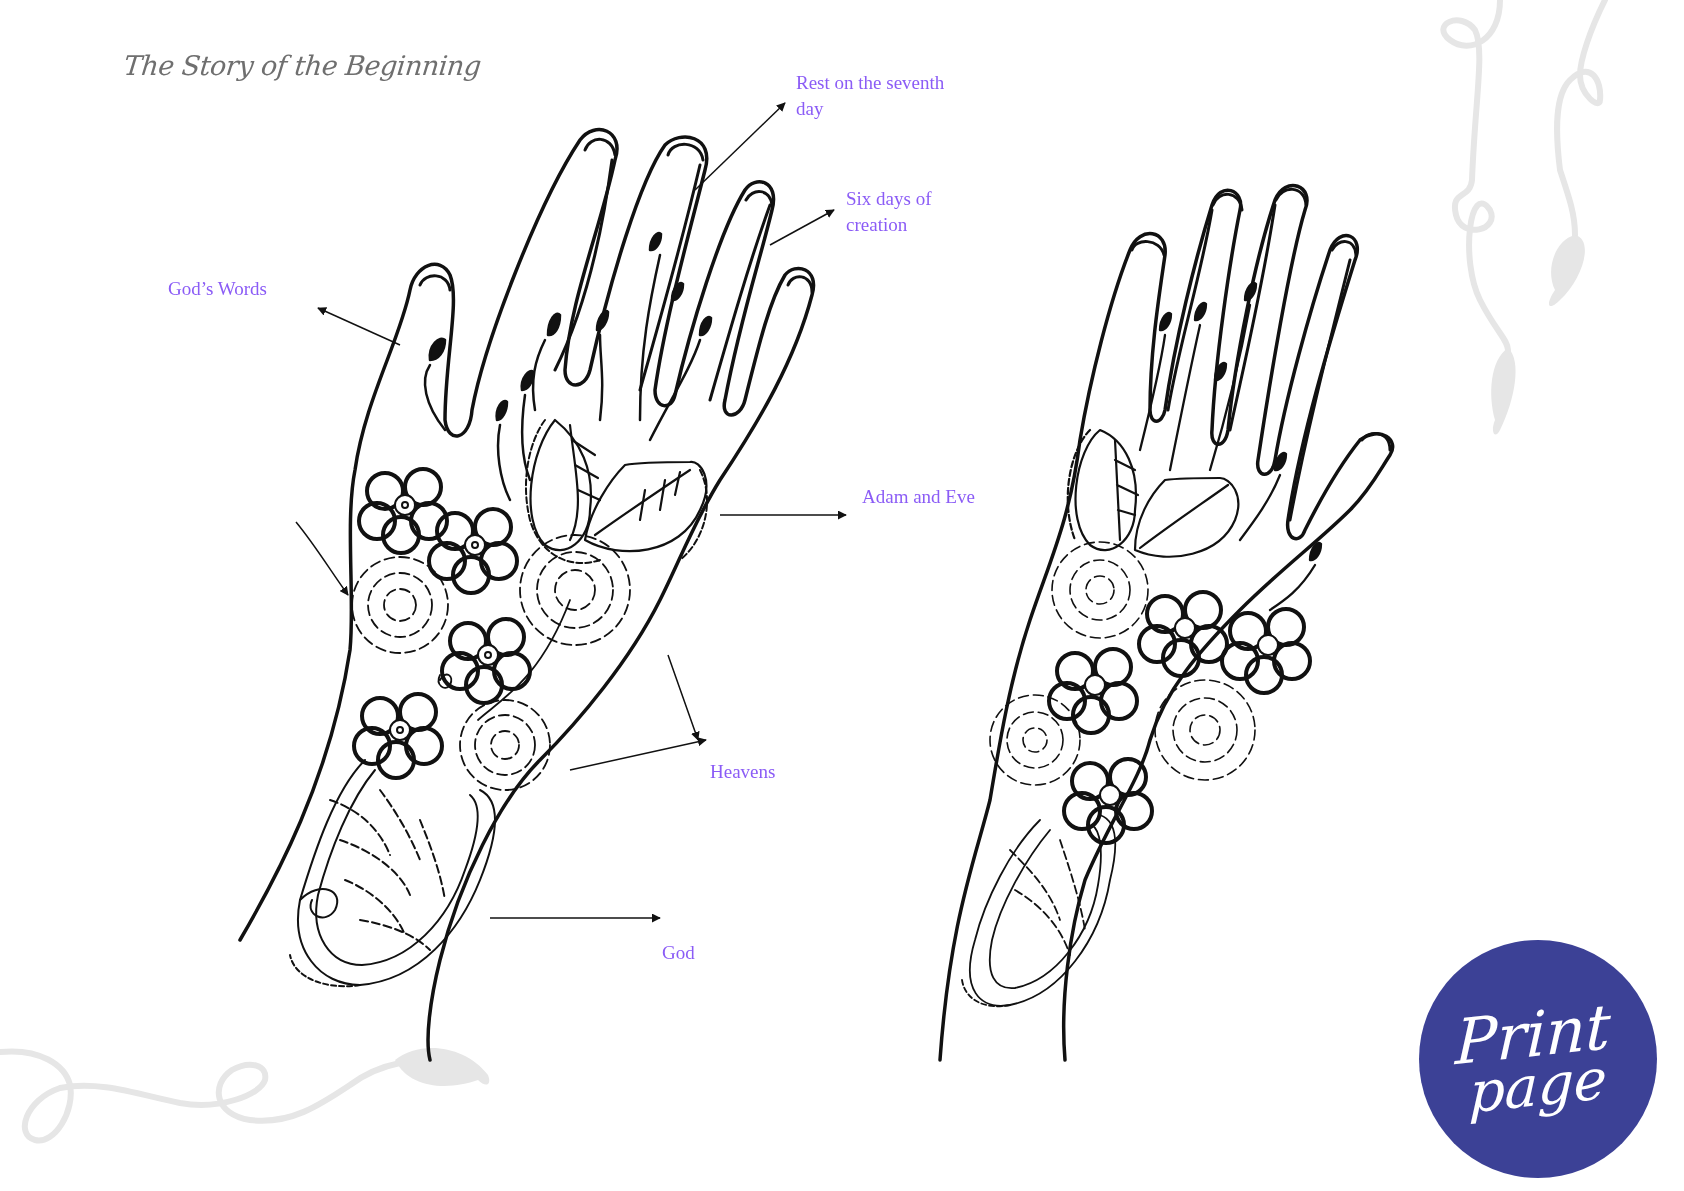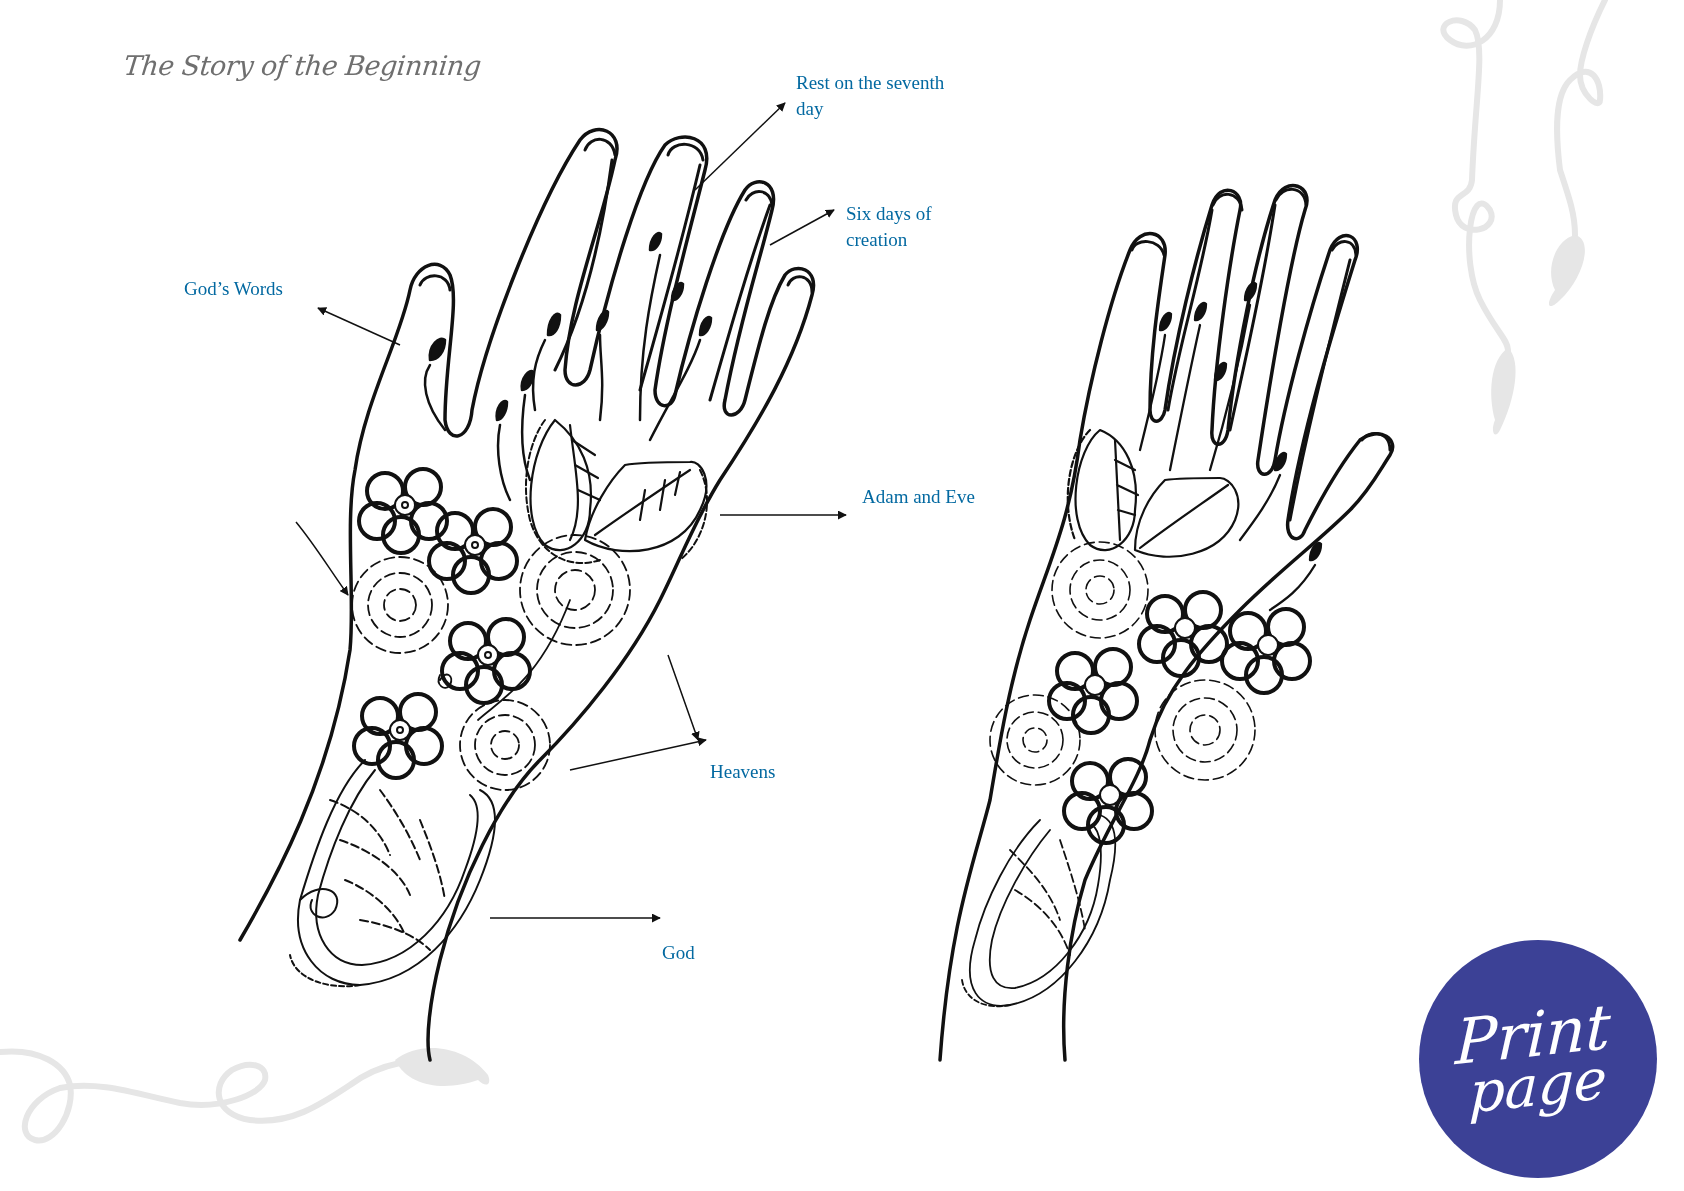--- a/index.html
+++ b/index.html
@@ -1,21 +1,21 @@
 <!DOCTYPE html>
 <html><head>
 <meta charset="utf-8">
 <style>
   html, body { margin:0; padding:0; }
   body { width:1684px; height:1191px; background:#ffffff; position:relative; overflow:hidden;
          font-family:"Liberation Serif", "DejaVu Serif", serif; }
   .page { position:absolute; left:0; top:0; width:1684px; height:1191px; }
   .title { position:absolute; left:124px; top:50px; font-family:"DejaVu Serif", serif; font-style:italic;
            font-size:27px; color:#6f6f6f; letter-spacing:-0.5px; transform:skewX(-6deg); }
-  .label { position:absolute; font-size:19px; color:#0369a1; line-height:26px; white-space:nowrap; }
+  .label { position:absolute; font-size:19px; color:#8b5cf6; line-height:26px; white-space:nowrap; }
   .art { position:absolute; left:0; top:0; }
   .print-btn { position:absolute; left:1419px; top:940px; width:238px; height:238px; border-radius:50%;
                background:#3c4196; cursor:pointer; display:flex; flex-direction:column; align-items:center;
                justify-content:center; color:#fff; text-decoration:none; }
   .print-btn .l1 { font-family:"DejaVu Serif", serif; font-style:italic; font-size:62px; line-height:58px;
                    transform:rotate(-6deg) skewX(-8deg); margin-left:-10px; }
   .print-btn .l2 { font-family:"DejaVu Serif", serif; font-style:italic; font-size:56px; line-height:52px;
                    transform:rotate(-6deg) skewX(-8deg); margin-top:-4px; }
 </style>
 </head>
@@ -259,25 +259,25 @@
       <line x1="668" y1="655" x2="698" y2="740" marker-end="url(#arrow)"></line>
       <line x1="570" y1="770" x2="706" y2="740" marker-end="url(#arrow)"></line>
       <line x1="490" y1="918" x2="660" y2="918" marker-end="url(#arrow)"></line>
     </g>
   </svg>
 
   <div class="label" style="left:796px; top:70px;">
     <div>Rest on the seventh</div>
     <div>day</div>
   </div>
-  <div class="label" style="left:846px; top:186px;margin-top:15px;">
+  <div class="label" style="left:846px; top:186px;">
     <div>Six days of</div>
     <div>creation</div>
   </div>
-  <div class="label" style="left:184px; top:276px;font-family:Liberation Serif, serif;">God’s Words</div>
+  <div class="label" style="left:168px; top:276px;font-family:Liberation Serif, serif;">God’s Words</div>
   <div class="label" style="left:862px; top:484px;">Adam and Eve</div>
   <div class="label" style="left:710px; top:728px;margin-top:31px;">Heavens</div>
   <div class="label" style="left:662px; top:905px;margin-top:35px;">God</div>
 
   <div class="print-btn" role="button">
     <span class="l1">Print</span>
     <span class="l2">page</span>
   </div>
 </div>
 

